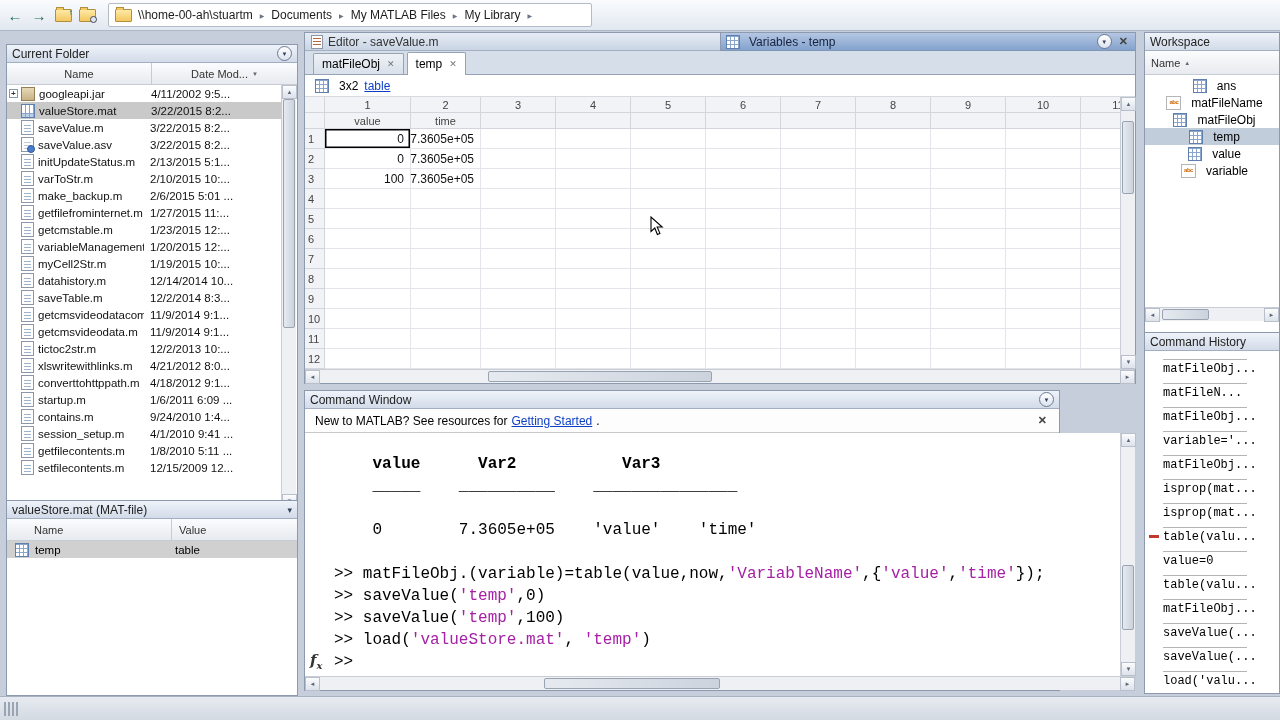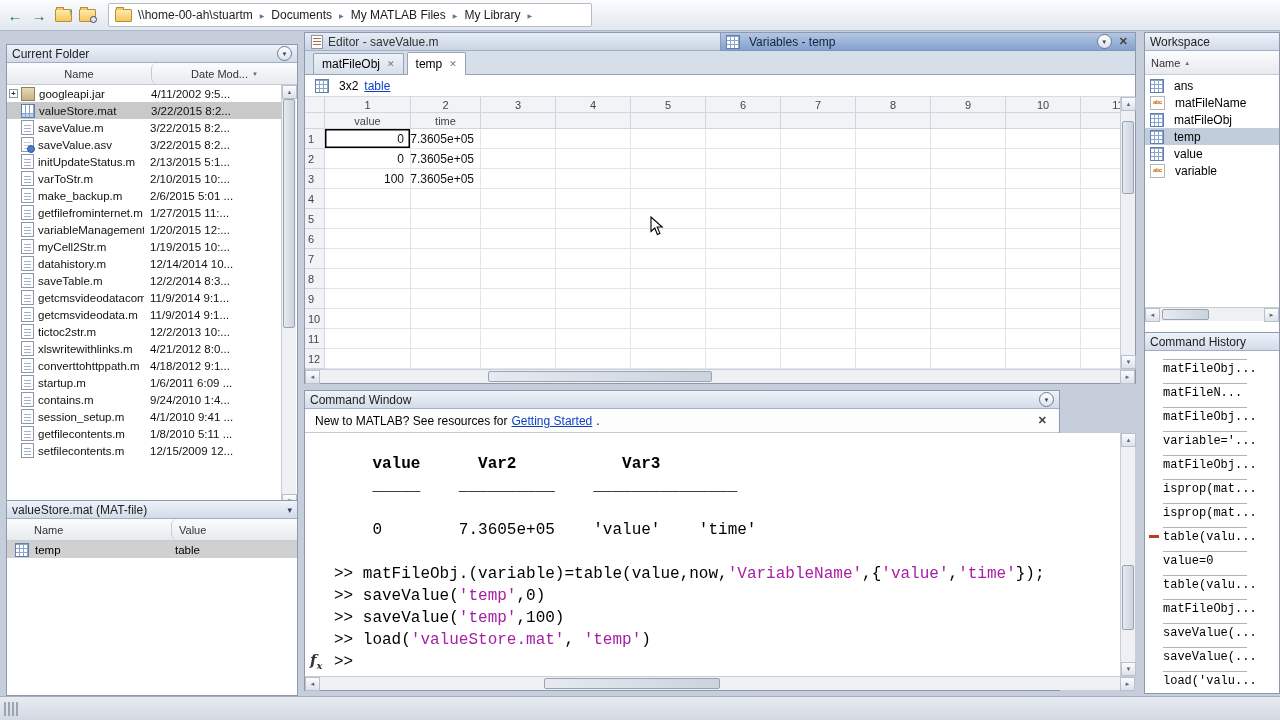--- a/index.html
+++ b/index.html
@@ -20,21 +20,21 @@
   .crumbs{display:flex;align-items:center;gap:7px;font-size:12px;color:#1c1c1c;}
   .crumb-sep{font-size:6px;color:#6a7florida4;color:#6a7484;}
   
   .icon-folder,.icon-folder-up,.icon-folder-search{width:15px;height:11px;background:linear-gradient(#ffe9a8,#f3c85f);border:1px solid #b08f3e;border-radius:1px;position:relative;display:inline-block;flex:none;}
   .icon-folder::before,.icon-folder-up::before,.icon-folder-search::before{content:"";position:absolute;top:-3px;left:0;width:6px;height:2px;background:#f3c85f;border:1px solid #b08f3e;border-bottom:none;}
   .icon-folder-up::after{content:"↑";position:absolute;right:-2px;top:-2px;font-size:8px;color:#1f6b53;font-weight:bold;}
   .icon-folder-search::after{content:"";position:absolute;right:-2px;bottom:-2px;width:5px;height:5px;border:1px solid #445;border-radius:50%;background:#dfe8f2;}
   
   .colheader{position:absolute;left:0;right:0;display:flex;background:linear-gradient(#fbfcfd,#e7eaef);border-bottom:1px solid #c6cbd4;font-size:11px;color:#333;box-sizing:border-box;}
   .ch-cell{display:flex;align-items:center;justify-content:center;height:100%;box-sizing:border-box;gap:4px;}
-  .ch-sep{border-left:1px solid #c6cbd4;border-radius:6px;}
+  .ch-sep{border-left:1px solid #c6cbd4;}
   .sort-icon{font-size:6px;color:#667;}
   
   .file-list{position:absolute;left:0;right:16px;bottom:1px;overflow:hidden;}
   .file-row{height:17px;display:flex;align-items:center;font-size:11.5px;color:#111;}
   .file-row.selected{background:#c9c9c9;}
   .expander{width:14px;flex:none;text-align:center;}
   .expander.plus{width:9px;height:9px;border:1px solid #8899aa;background:#fff;font:bold 8px/8px "Liberation Mono",monospace;text-align:center;margin:0 3px 0 2px;color:#333;box-sizing:border-box;}
   .ficon{flex:none;margin-right:4px;display:inline-block;}
   .fname{width:106px;overflow:hidden;white-space:nowrap;flex:none;}
   .fdate{padding-left:6px;white-space:nowrap;overflow:hidden;flex:1;}
@@ -85,21 +85,21 @@
   .vcell.sel{box-shadow:inset 0 0 0 1.5px #000;}
   
   .banner{position:absolute;left:0;right:0;background:#fdfdfd;border-bottom:1px solid #c8c8c8;display:flex;align-items:center;gap:4px;padding:0 10px;font-size:12px;box-sizing:border-box;}
   .cw-content{position:absolute;left:0;background:#fff;overflow:hidden;font:16px/22px "Liberation Mono","DejaVu Sans Mono",monospace;color:#000;padding:20px 0 0 29px;box-sizing:border-box;}
   .cw-line{height:22px;white-space:pre;}
   .bold{font-weight:bold;}
   .str{color:#a520a5;}
   .fx{position:absolute;left:5px;top:216px;font-family:"DejaVu Serif",serif;font-style:italic;font-weight:bold;font-size:15px;color:#333;}
   .fx sub{font-size:10px;}
   
-  .ws-row{height:17px;display:flex;align-items:center;padding-left:5px;gap:6px;font-size:12px;}
+  .ws-row{height:17px;display:flex;align-items:center;padding-left:5px;gap:6px;font-size:12px;justify-content:center;}
   .ws-row.selected{background:#c2cddc;}
   
   .hist-list{position:absolute;left:0;right:0;top:20px;bottom:1px;overflow:hidden;}
   .hist-item{height:24px;box-sizing:border-box;padding:9px 0 0 18px;font:12px/14px "Liberation Mono","DejaVu Sans Mono",monospace;color:#000;position:relative;white-space:nowrap;overflow:hidden;}
   .hist-item::before{content:"";position:absolute;left:18px;top:6px;width:84px;height:1px;background:#b4b4b4;}
   .hist-item.error::after{content:"";position:absolute;left:4px;top:14px;width:10px;height:3px;background:#c0392b;}
   
   .statusbar{background:linear-gradient(#e7ebf1,#d3d9e2);border-top:1px solid #a8b1bf;display:flex;align-items:center;box-sizing:border-box;}
   .grip{width:16px;height:14px;margin-left:4px;background:repeating-linear-gradient(90deg,#9aa4b2 0 2px,transparent 2px 4px);}
 </style>
@@ -190,20 +190,26 @@
         <span class="expander"></span>
         <span class="ficon icon-mfile"></span>
         <span class="fname">make_backup.m</span>
         <span class="fdate">2/6/2015 5:01 ...</span>
       </div>
       <div class="file-row">
         <span class="expander"></span>
         <span class="ficon icon-mfile"></span>
         <span class="fname">getfilefrominternet.m</span>
         <span class="fdate">1/27/2015 11:...</span>
+      </div>
+      <div class="file-row">
+        <span class="expander"></span>
+        <span class="ficon icon-mfile"></span>
+        <span class="fname">getcmstable.m</span>
+        <span class="fdate">1/23/2015 12:...</span>
       </div>
       <div class="file-row">
         <span class="expander"></span>
         <span class="ficon icon-mfile"></span>
         <span class="fname">variableManagement.m</span>
         <span class="fdate">1/20/2015 12:...</span>
       </div>
       <div class="file-row">
         <span class="expander"></span>
         <span class="ficon icon-mfile"></span>

